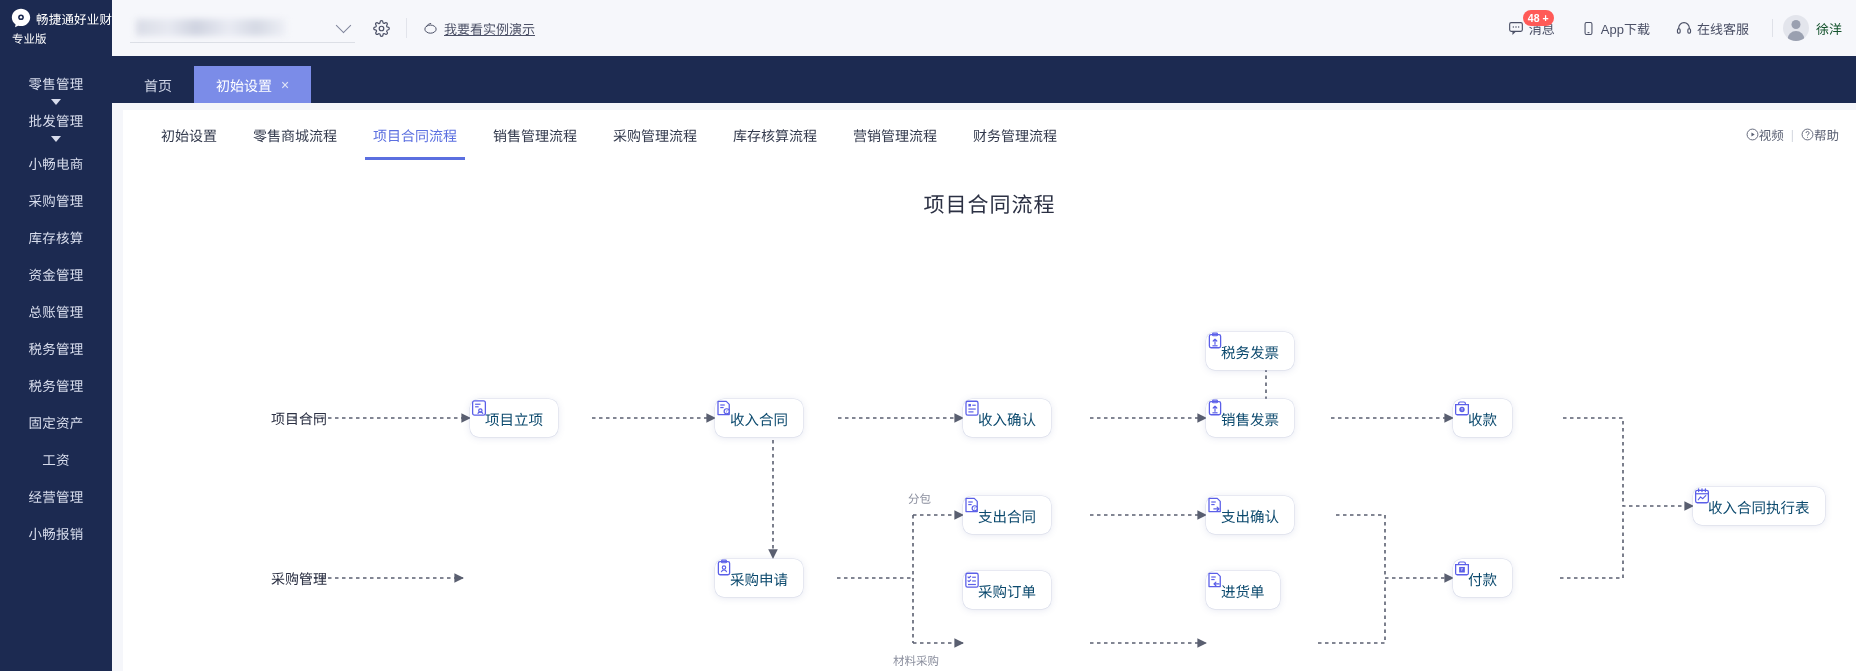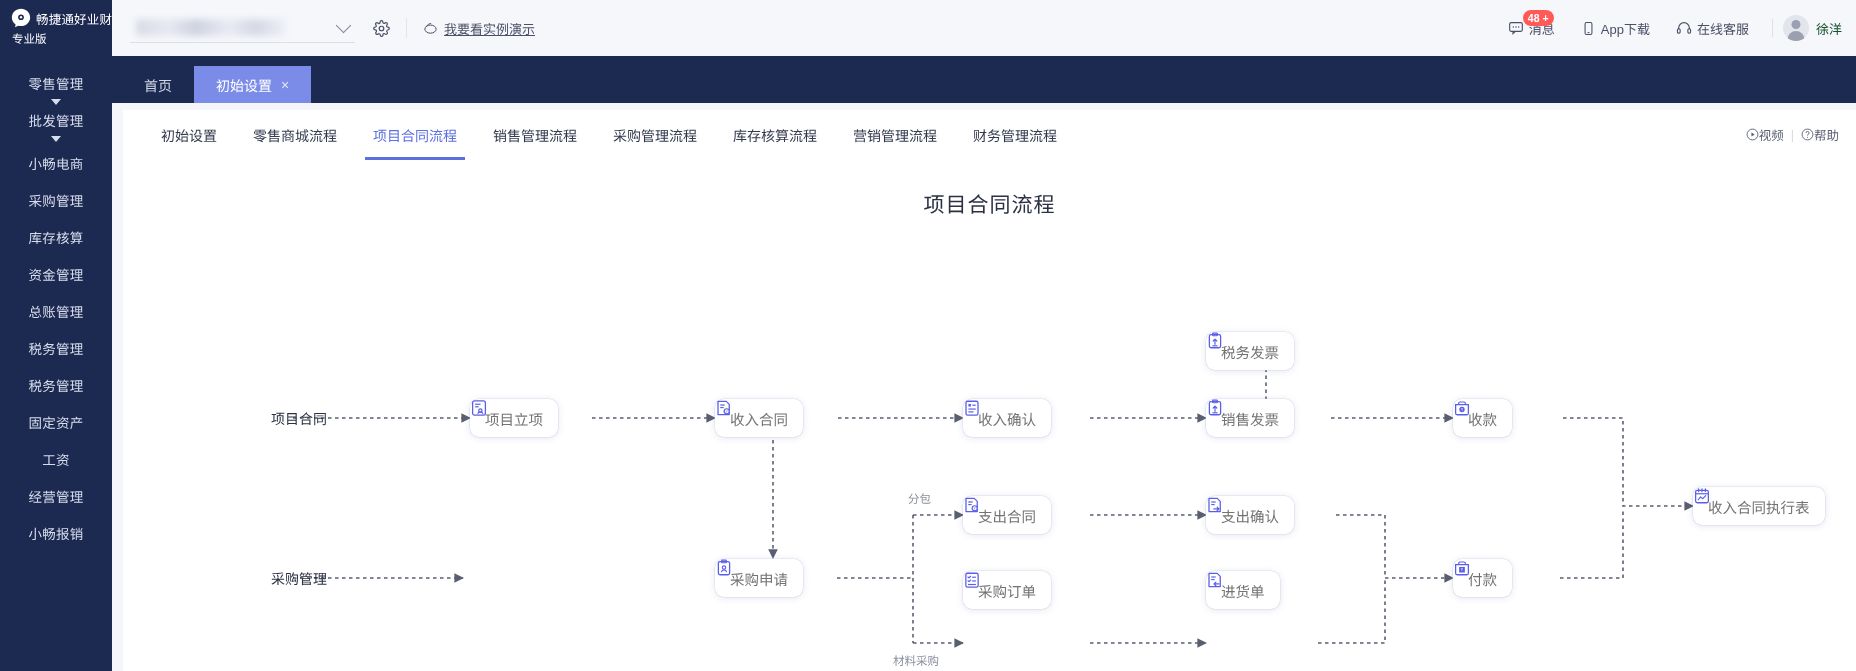--- a/index.html
+++ b/index.html
@@ -176,21 +176,21 @@
   .canvas { position: relative; width: 100%; height: 420px; margin-top: 10px; }
   .canvas svg { position: absolute; left: 0; top: 0; width: 100%; height: 100%; }
 
   .node {
     position: absolute;
     background: #ffffff;
     border-radius: 9px;
     box-shadow: 0 1px 7px rgba(90,100,160,.17), 0 0 0 .5px rgba(200,205,225,.5);
     display: flex; align-items: center; gap: 8px;
     padding: 0 15px; height: 38px;
-    font-size: 14.5px; color: #737373;
+    font-size: 14.5px; color: #0c4a6e;
     white-space: nowrap; cursor: pointer;
     z-index: 3;
   }
   .node .ic { width: 18px; height: 18px; flex: 0 0 18px; display:block; }
   .rowlabel {
     position: absolute; font-size: 14px; color: #2b3043;
     white-space: nowrap; z-index: 3; margin-left: 40px;
   }
   .edgelabel {
     position: absolute; font-size: 11.5px; color: #8b8f9e;

